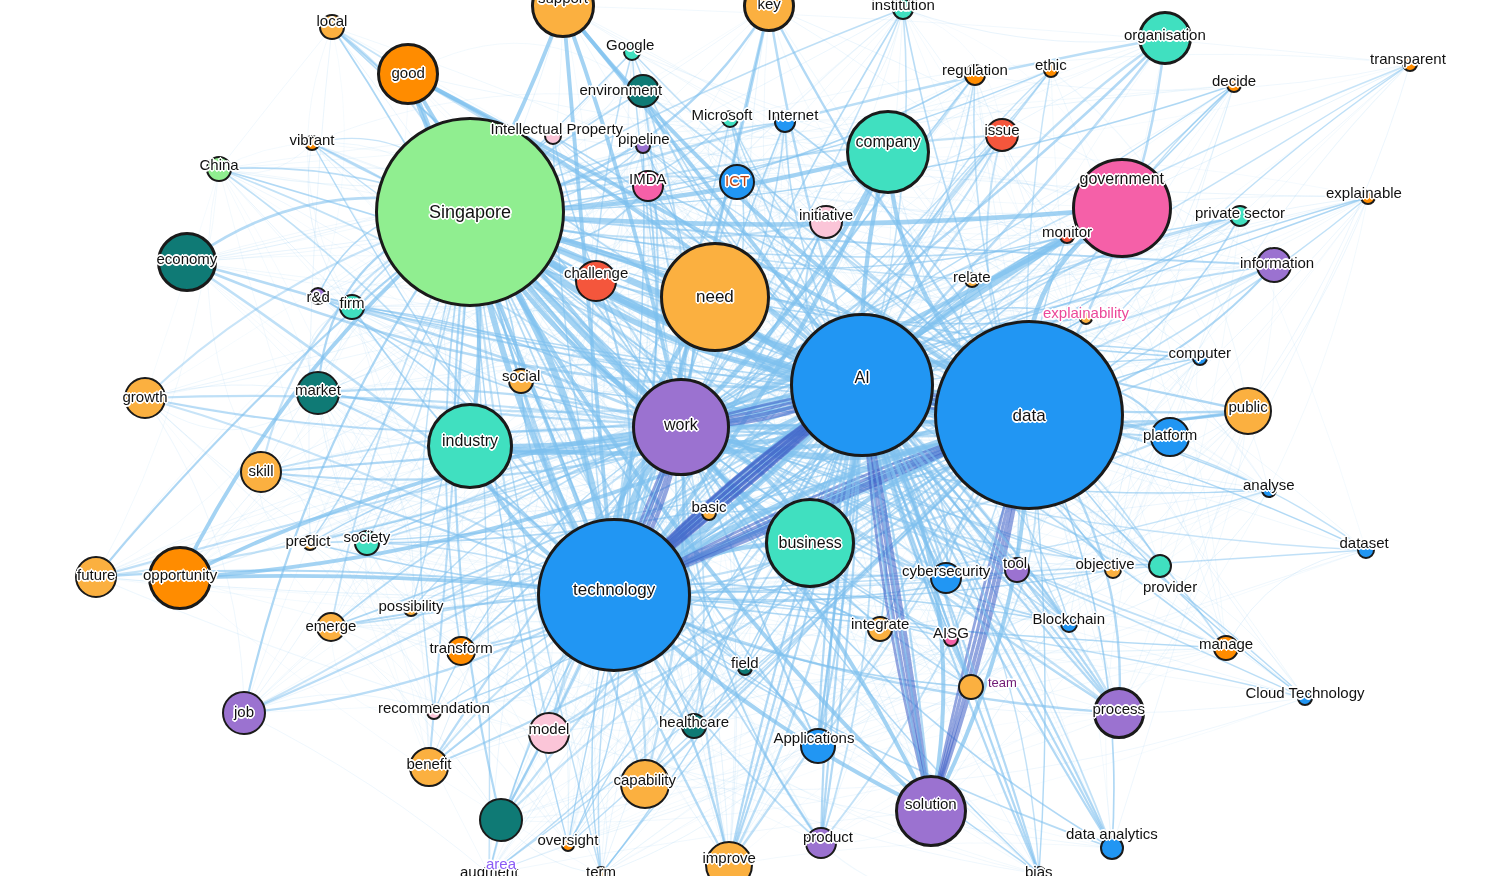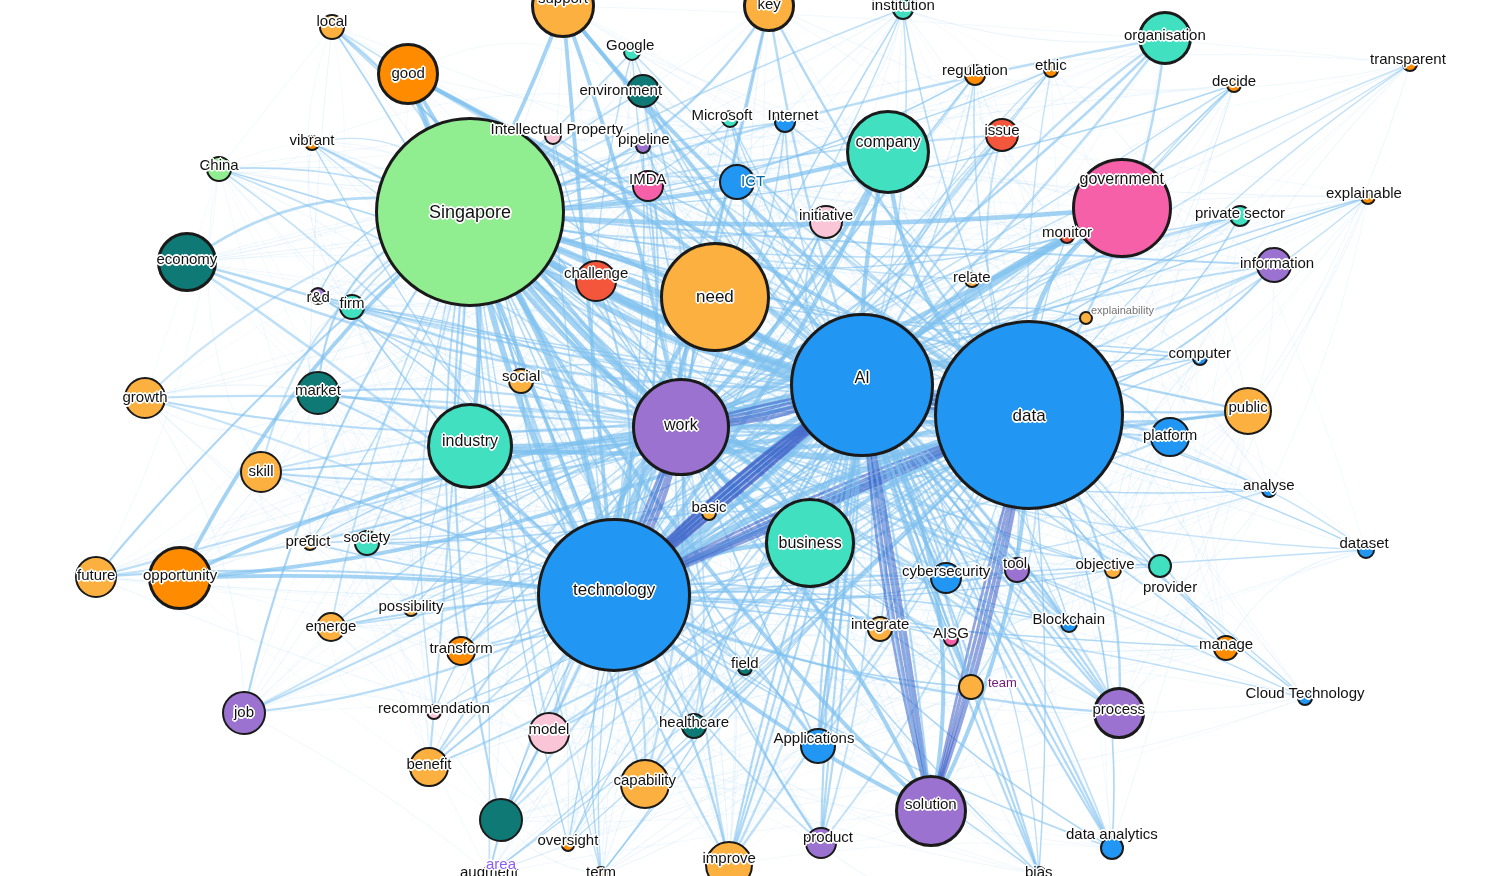--- a/index.html
+++ b/index.html
@@ -1106,21 +1106,21 @@
       <div class="node-label" style="font-size: 15px; color: rgb(17, 17, 17); z-index: 420; left: 1143px; top: 426.5px;">platform</div>
       <div class="node" style="left: 1224px; top: 387px; width: 48px; height: 48px; background: rgb(251, 176, 64); border-color: rgb(26, 26, 26); border-width: 2.4px; z-index: 124;"></div>
       <div class="node-label" style="font-size: 15px; color: rgb(17, 17, 17); z-index: 424; left: 1228.5px; top: 398.5px;">public</div>
       <div class="node" style="left: 985px; top: 118px; width: 34px; height: 34px; background: rgb(244, 86, 60); border-color: rgb(26, 26, 26); border-width: 2.4px; z-index: 117;"></div>
       <div class="node-label" style="font-size: 15px; color: rgb(17, 17, 17); z-index: 417; left: 984.5px; top: 121.5px;">issue</div>
       <div class="node" style="left: 528px; top: 712px; width: 42px; height: 42px; background: rgb(251, 197, 216); border-color: rgb(26, 26, 26); border-width: 2.4px; z-index: 121;"></div>
       <div class="node-label" style="font-size: 15px; color: rgb(17, 17, 17); z-index: 421; left: 528.5px; top: 720.5px;">model</div>
       <div class="node" style="left: 626px; top: 74px; width: 34px; height: 34px; background: rgb(15, 122, 117); border-color: rgb(26, 26, 26); border-width: 2.4px; z-index: 117;"></div>
       <div class="node-label" style="font-size: 15px; color: rgb(17, 17, 17); z-index: 417; left: 579.5px; top: 81.5px;">environment</div>
       <div class="node" style="left: 719px; top: 164px; width: 36px; height: 36px; background: rgb(33, 150, 243); border-color: rgb(26, 26, 26); border-width: 2.4px; z-index: 118;"></div>
-      <div class="node-label" style="font-size: 15px; color: #0369a1; z-index: 418; left: 741px; top: 172.5px;">ICT</div>
+      <div class="node-label" style="font-size: 15px; color: #c2410c; z-index: 418; left: 725px; top: 172.5px;">ICT</div>
       <div class="node" style="left: 809px; top: 205px; width: 34px; height: 34px; background: rgb(251, 197, 216); border-color: rgb(26, 26, 26); border-width: 2.4px; z-index: 117;"></div>
       <div class="node-label" style="font-size: 15px; color: rgb(17, 17, 17); z-index: 417; left: 799px; top: 206.5px;">initiative</div>
       <div class="node" style="left: 1256px; top: 247px; width: 36px; height: 36px; background: rgb(155, 114, 208); border-color: rgb(26, 26, 26); border-width: 2.4px; z-index: 118;"></div>
       <div class="node-label" style="font-size: 15px; color: rgb(17, 17, 17); z-index: 418; left: 1240px; top: 254.5px;">information</div>
       <div class="node" style="left: 930px; top: 562px; width: 32px; height: 32px; background: rgb(33, 150, 243); border-color: rgb(26, 26, 26); border-width: 2.4px; z-index: 116;"></div>
       <div class="node-label" style="font-size: 15px; color: rgb(17, 17, 17); z-index: 416; left: 902px; top: 562.5px;">cybersecurity</div>
       <div class="node" style="left: 800px; top: 728px; width: 36px; height: 36px; background: rgb(33, 150, 243); border-color: rgb(26, 26, 26); border-width: 2.4px; z-index: 118;"></div>
       <div class="node-label" style="font-size: 15px; color: rgb(17, 17, 17); z-index: 418; left: 773.5px; top: 729.5px;">Applications</div>
       <div class="node" style="left: 632px; top: 170px; width: 32px; height: 32px; background: rgb(245, 96, 168); border-color: rgb(26, 26, 26); border-width: 2.4px; z-index: 116;"></div>
       <div class="node-label" style="font-size: 15px; color: rgb(17, 17, 17); z-index: 416; left: 629px; top: 170.5px;">IMDA</div>
@@ -1184,21 +1184,21 @@
       <div class="node-label" style="font-size: 15px; color: rgb(17, 17, 17); z-index: 408; left: 953px; top: 268.5px;">relate</div>
       <div class="node" style="left: 1043px; top: 62px; width: 16px; height: 16px; background: rgb(255, 140, 0); border-color: rgb(26, 26, 26); border-width: 2px; z-index: 108;"></div>
       <div class="node-label" style="font-size: 15px; color: rgb(17, 17, 17); z-index: 408; left: 1035px; top: 56.5px;">ethic</div>
       <div class="node" style="left: 1226px; top: 77px; width: 16px; height: 16px; background: rgb(255, 140, 0); border-color: rgb(26, 26, 26); border-width: 2px; z-index: 108;"></div>
       <div class="node-label" style="font-size: 15px; color: rgb(17, 17, 17); z-index: 408; left: 1212px; top: 72.5px;">decide</div>
       <div class="node" style="left: 1360px; top: 189px; width: 16px; height: 16px; background: rgb(255, 140, 0); border-color: rgb(26, 26, 26); border-width: 2px; z-index: 108;"></div>
       <div class="node-label" style="font-size: 15px; color: rgb(17, 17, 17); z-index: 408; left: 1326px; top: 184.5px;">explainable</div>
       <div class="node" style="left: 1402px; top: 56px; width: 16px; height: 16px; background: rgb(255, 140, 0); border-color: rgb(26, 26, 26); border-width: 2px; z-index: 108;"></div>
       <div class="node-label" style="font-size: 15px; color: rgb(17, 17, 17); z-index: 408; left: 1370px; top: 50.5px;">transparent</div>
       <div class="node" style="left: 1079px; top: 311px; width: 14px; height: 14px; background: rgb(251, 176, 64); border-color: rgb(26, 26, 26); border-width: 2px; z-index: 107;"></div>
-      <div class="node-label" style="font-size: 11px; color: #737373; z-index: 407; left: 1043px; top: 304.5px; padding-left: 48px;">explainability</div>
+      <div class="node-label" style="font-size: 15px; color: #ec4899; z-index: 407; left: 1043px; top: 304.5px;">explainability</div>
       <div class="node" style="left: 1192px; top: 350px; width: 16px; height: 16px; background: rgb(33, 150, 243); border-color: rgb(26, 26, 26); border-width: 2px; z-index: 108;"></div>
       <div class="node-label" style="font-size: 15px; color: rgb(17, 17, 17); z-index: 408; left: 1168.5px; top: 344.5px;">computer</div>
       <div class="node" style="left: 1261px; top: 482px; width: 16px; height: 16px; background: rgb(33, 150, 243); border-color: rgb(26, 26, 26); border-width: 2px; z-index: 108;"></div>
       <div class="node-label" style="font-size: 15px; color: rgb(17, 17, 17); z-index: 408; left: 1243px; top: 476.5px;">analyse</div>
       <div class="node" style="left: 1357px; top: 541px; width: 18px; height: 18px; background: rgb(33, 150, 243); border-color: rgb(26, 26, 26); border-width: 2px; z-index: 109;"></div>
       <div class="node-label" style="font-size: 15px; color: rgb(17, 17, 17); z-index: 409; left: 1339.5px; top: 534.5px;">dataset</div>
       <div class="node" style="left: 1297px; top: 690px; width: 16px; height: 16px; background: rgb(33, 150, 243); border-color: rgb(26, 26, 26); border-width: 2px; z-index: 108;"></div>
       <div class="node-label" style="font-size: 15px; color: rgb(17, 17, 17); z-index: 408; left: 1245.5px; top: 684.5px;">Cloud Technology</div>
       <div class="node" style="left: 943px; top: 631px; width: 16px; height: 16px; background: rgb(245, 96, 168); border-color: rgb(26, 26, 26); border-width: 2px; z-index: 108;"></div>
       <div class="node-label" style="font-size: 15px; color: rgb(17, 17, 17); z-index: 408; left: 933px; top: 624.5px;">AISG</div>

